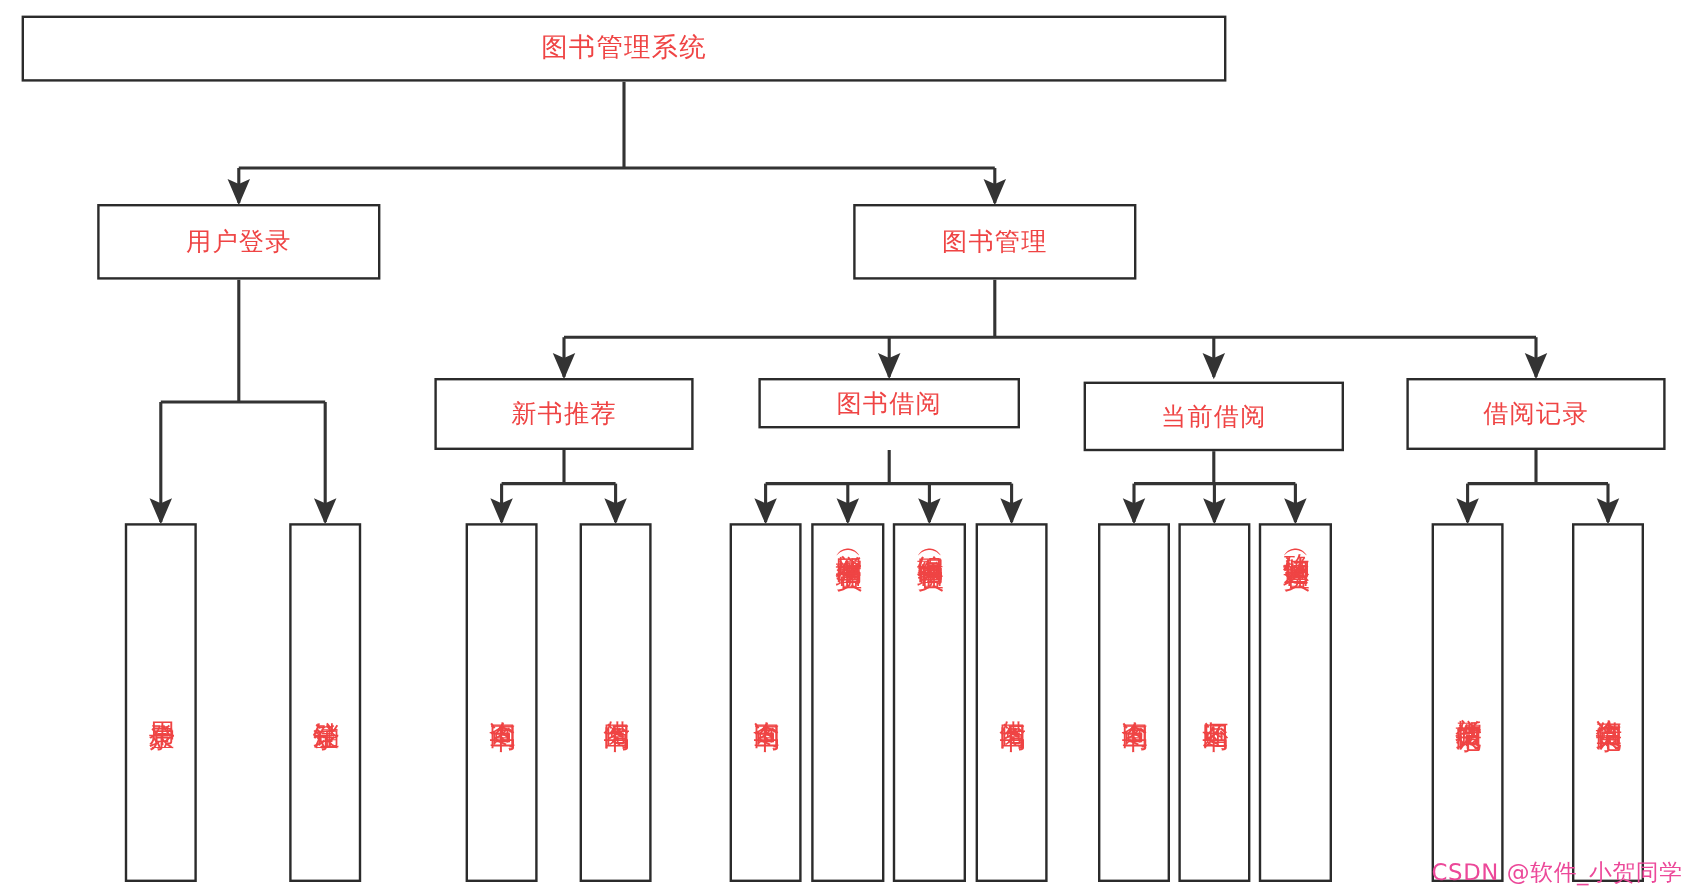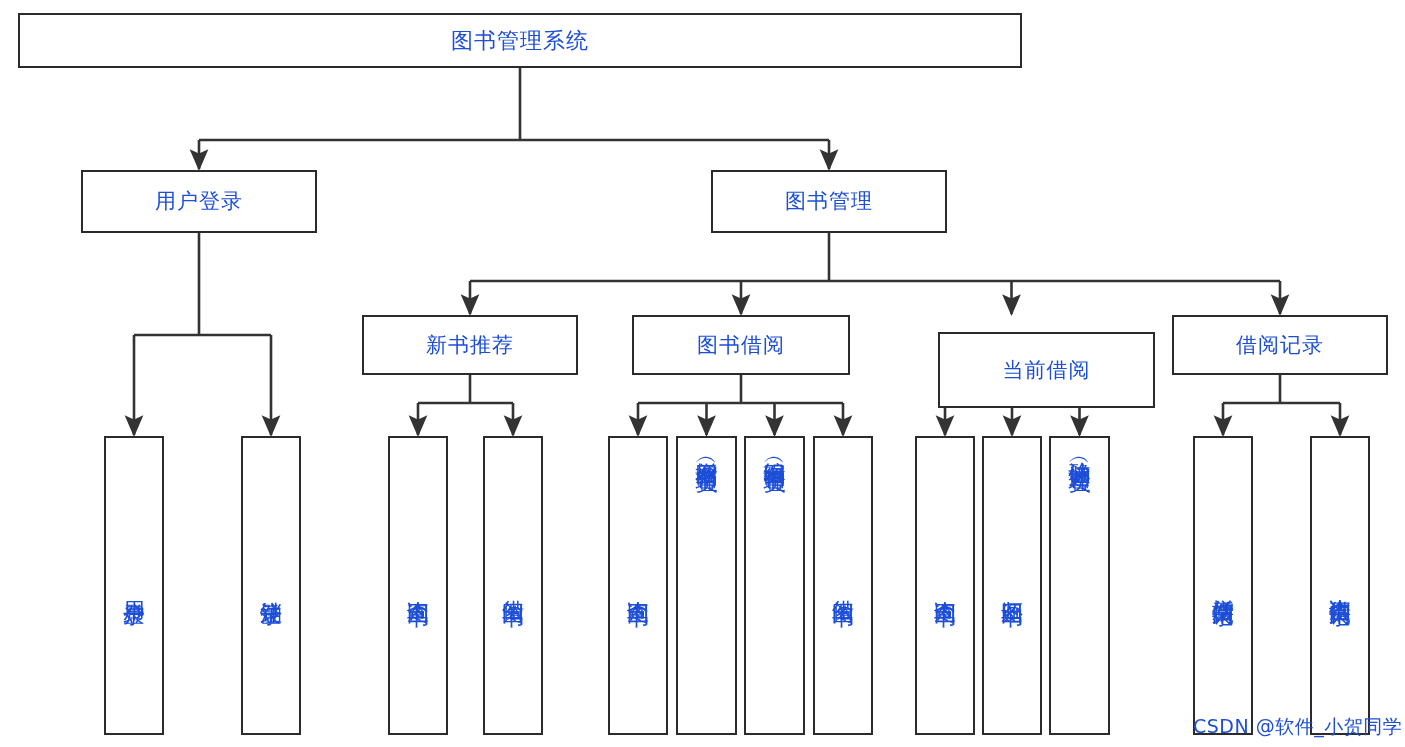--- a/index.html
+++ b/index.html
@@ -26,21 +26,21 @@
     height: 747px;
   }
   .node {
     position: absolute;
     box-sizing: border-box;
     background: #ffffff;
     border: 2px solid #2b2b2b;
     display: flex;
     align-items: center;
     justify-content: center;
-    color: #1d4ed8;
+    color: #ef4444;
   }
   .node-label {
     display: block;
     text-align: center;
     line-height: 1.25;
     white-space: nowrap;
   }
   .node.horizontal .node-label {
     font-size: 21px;
     letter-spacing: 1px;
@@ -62,21 +62,21 @@
     white-space: normal;
     max-height: 288px;
   }
   .node.vertical.centered {
     align-items: center;
     padding-top: 0;
   }
   .watermark {
     position: absolute;
     font-size: 19px;
-    color: #1d4ed8;
+    color: #ec4899;
     white-space: nowrap;
     letter-spacing: 0.5px;
   }
 </style>
 </head>
 <body>
 
 <div id="diagram-root">
 
   <svg id="edges-layer" viewBox="0 0 1405 747" width="1405" height="747" aria-hidden="true">
@@ -129,24 +129,24 @@
   <div class="node horizontal" style="left: 81px; top: 170px; width: 236px; height: 63px;">
     <span class="node-label">用户登录</span>
   </div>
   <div class="node horizontal" style="left: 362px; top: 315px; width: 216px; height: 60px;">
     <span class="node-label">新书推荐</span>
   </div>
 
   <div class="node horizontal" style="left: 711px; top: 170px; width: 236px; height: 63px;">
     <span class="node-label">图书管理</span>
   </div>
-  <div class="node horizontal" style="left: 632px; top: 315px; width: 218px; height: 60px;">
+  <div class="node horizontal" style="left: 632px; top: 315px; width: 218px; height: 42px;">
     <span class="node-label">图书借阅</span>
   </div>
-  <div class="node horizontal" style="left: 903px; top: 332px; width: 217px; height: 76px; margin-left: 35px;">
+  <div class="node horizontal" style="left: 903px; top: 318px; width: 217px; height: 58px;">
     <span class="node-label">当前借阅</span>
   </div>
   <div class="node horizontal" style="left: 1172px; top: 315px; width: 216px; height: 60px; font-family: Liberation Serif, serif;">
     <span class="node-label">借阅记录</span>
   </div>
 
   <div class="node vertical centered" style="left: 104px; top: 436px; width: 60px; height: 299px;">
     <span class="node-label">用户登录</span>
   </div>
   <div class="node vertical centered" style="left: 241px; top: 436px; width: 60px; height: 299px;">

